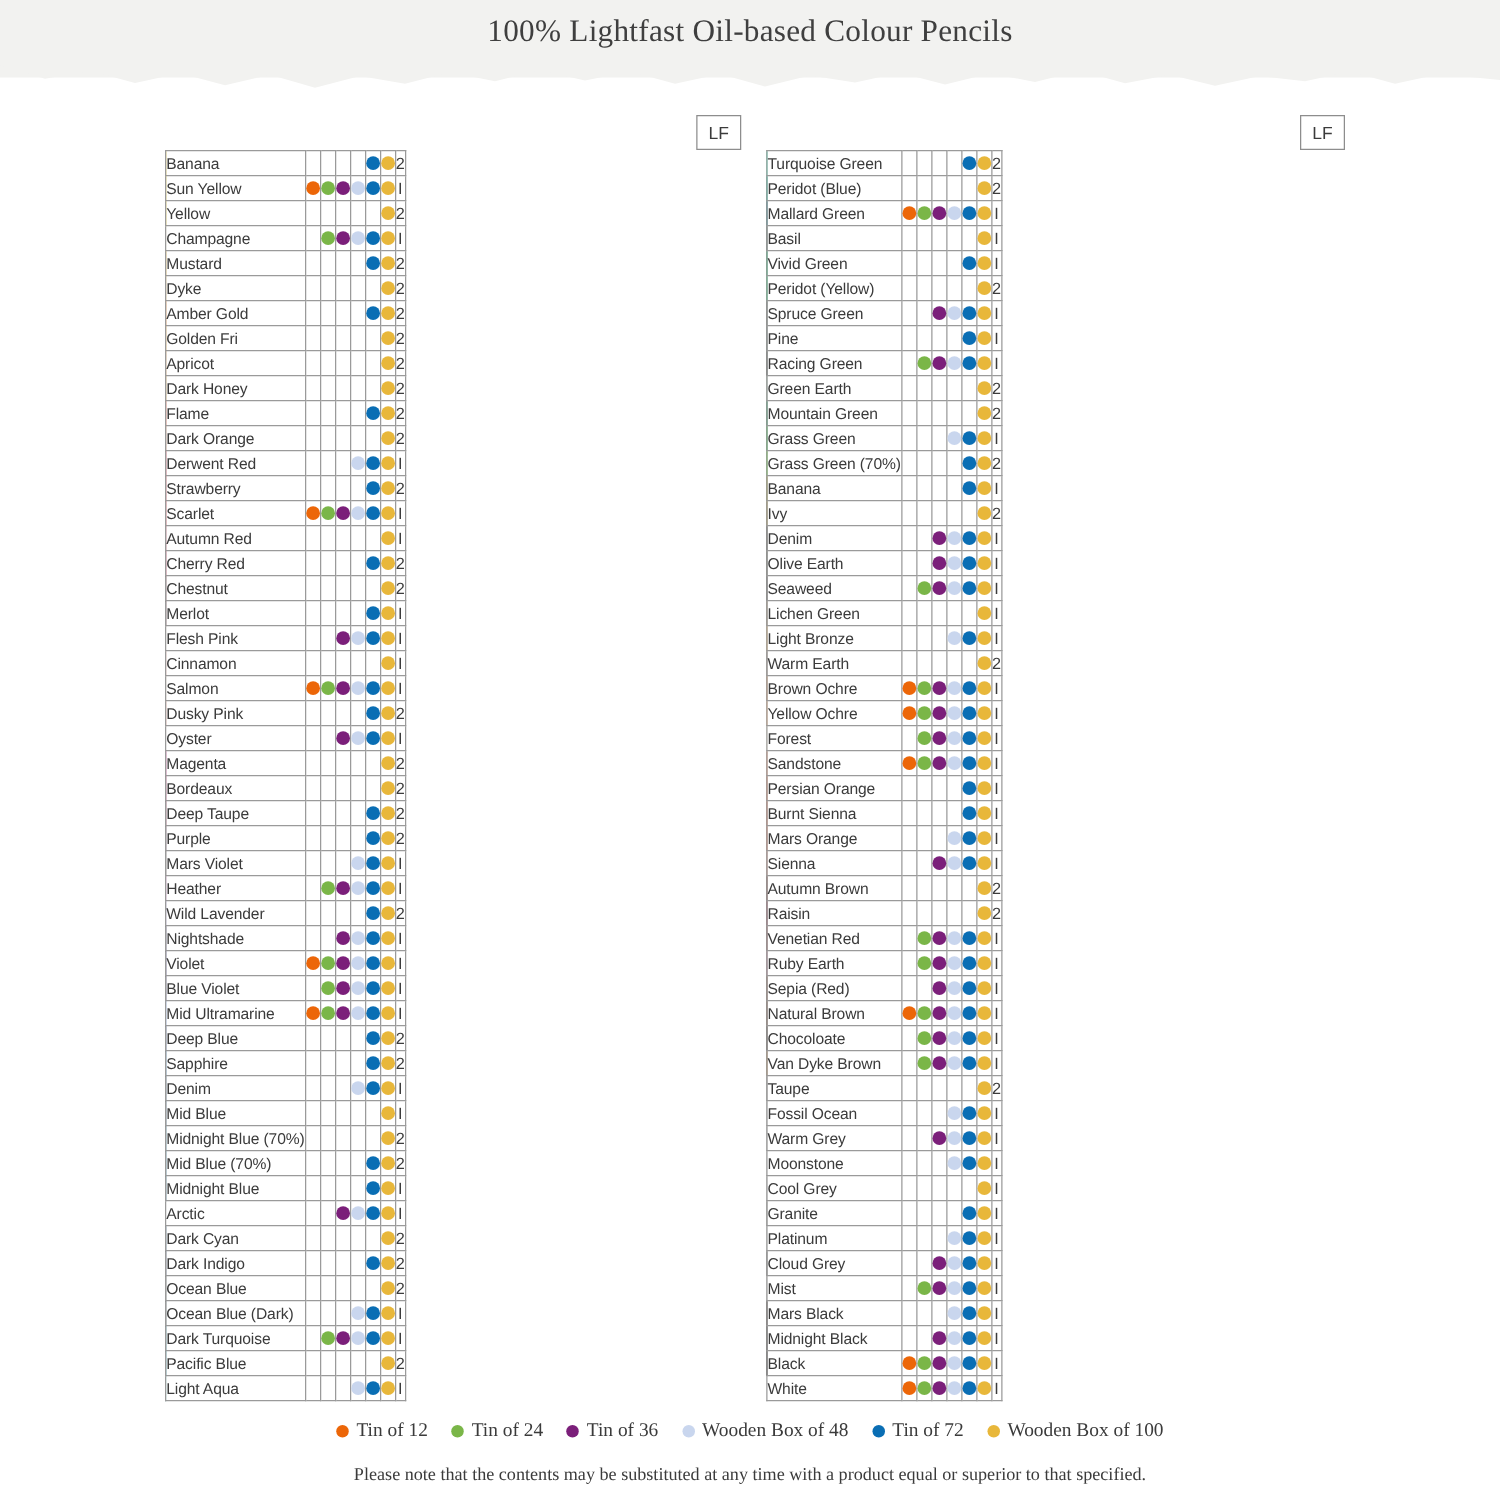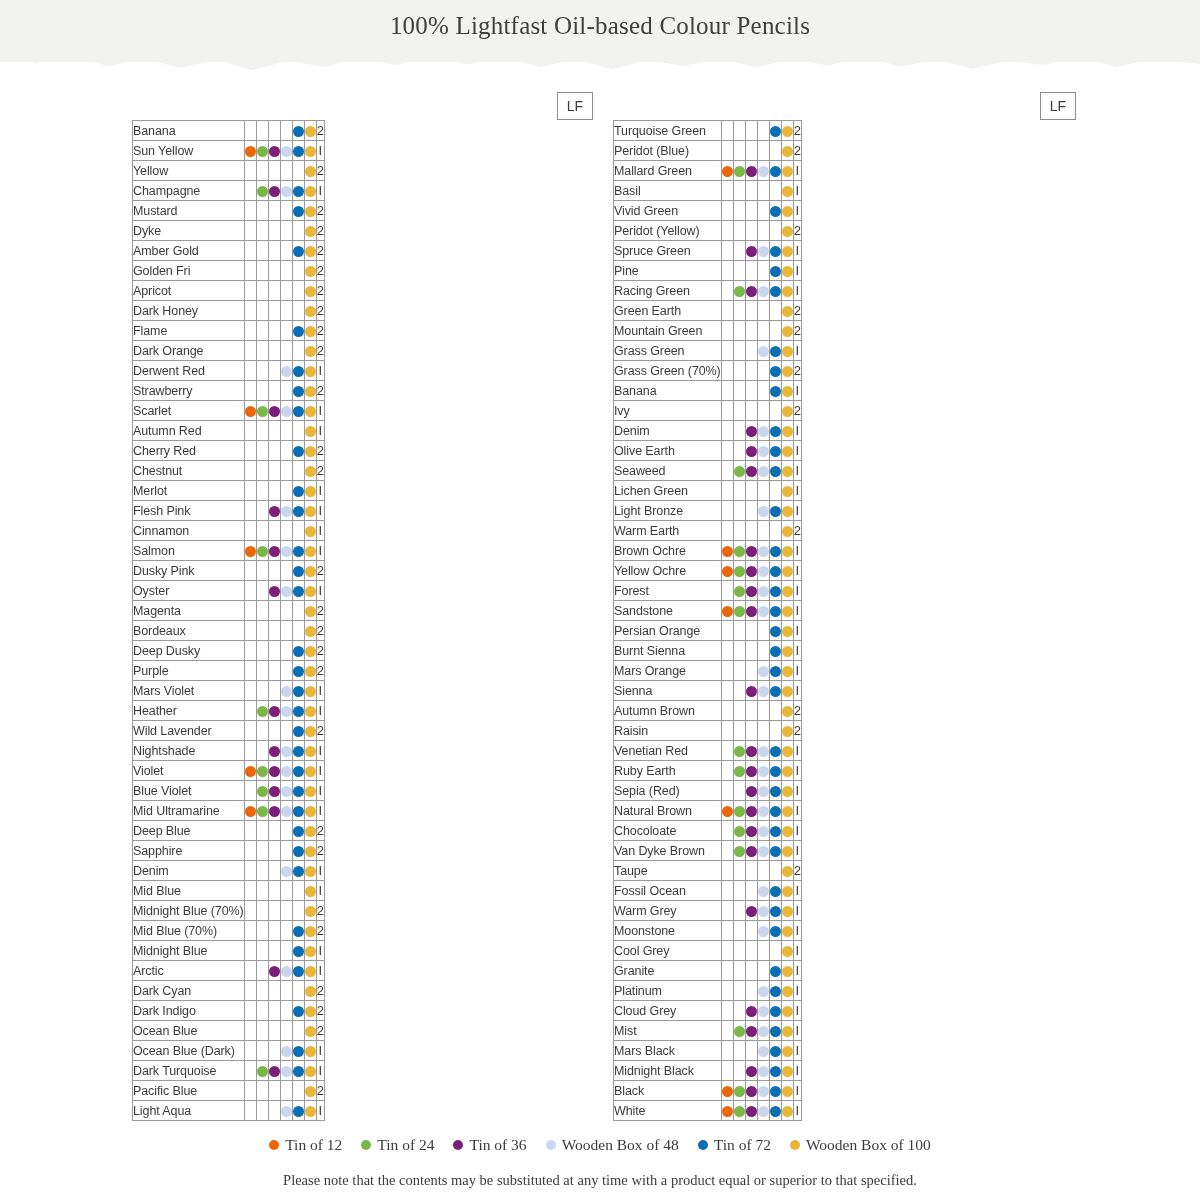--- a/index.html
+++ b/index.html
@@ -393,21 +393,21 @@
           <td class="dotcell"></td>
           <td class="dotcell"></td>
           <td class="dotcell"></td>
           <td class="dotcell"></td>
           <td class="dotcell"></td>
           <td class="dotcell"><span class="dot d5"></span></td>
           <td class="lf">2</td>
         </tr>
         <tr>
           <td class="swatch" style="background: rgb(123, 26, 60);"></td>
-          <td class="name">Deep Dusky</td>
+          <td class="name">Deep Taupe</td>
           <td class="dotcell"></td>
           <td class="dotcell"></td>
           <td class="dotcell"></td>
           <td class="dotcell"></td>
           <td class="dotcell"><span class="dot d4"></span></td>
           <td class="dotcell"><span class="dot d5"></span></td>
           <td class="lf">2</td>
         </tr>
         <tr>
           <td class="swatch" style="background: rgb(90, 53, 81);"></td>

